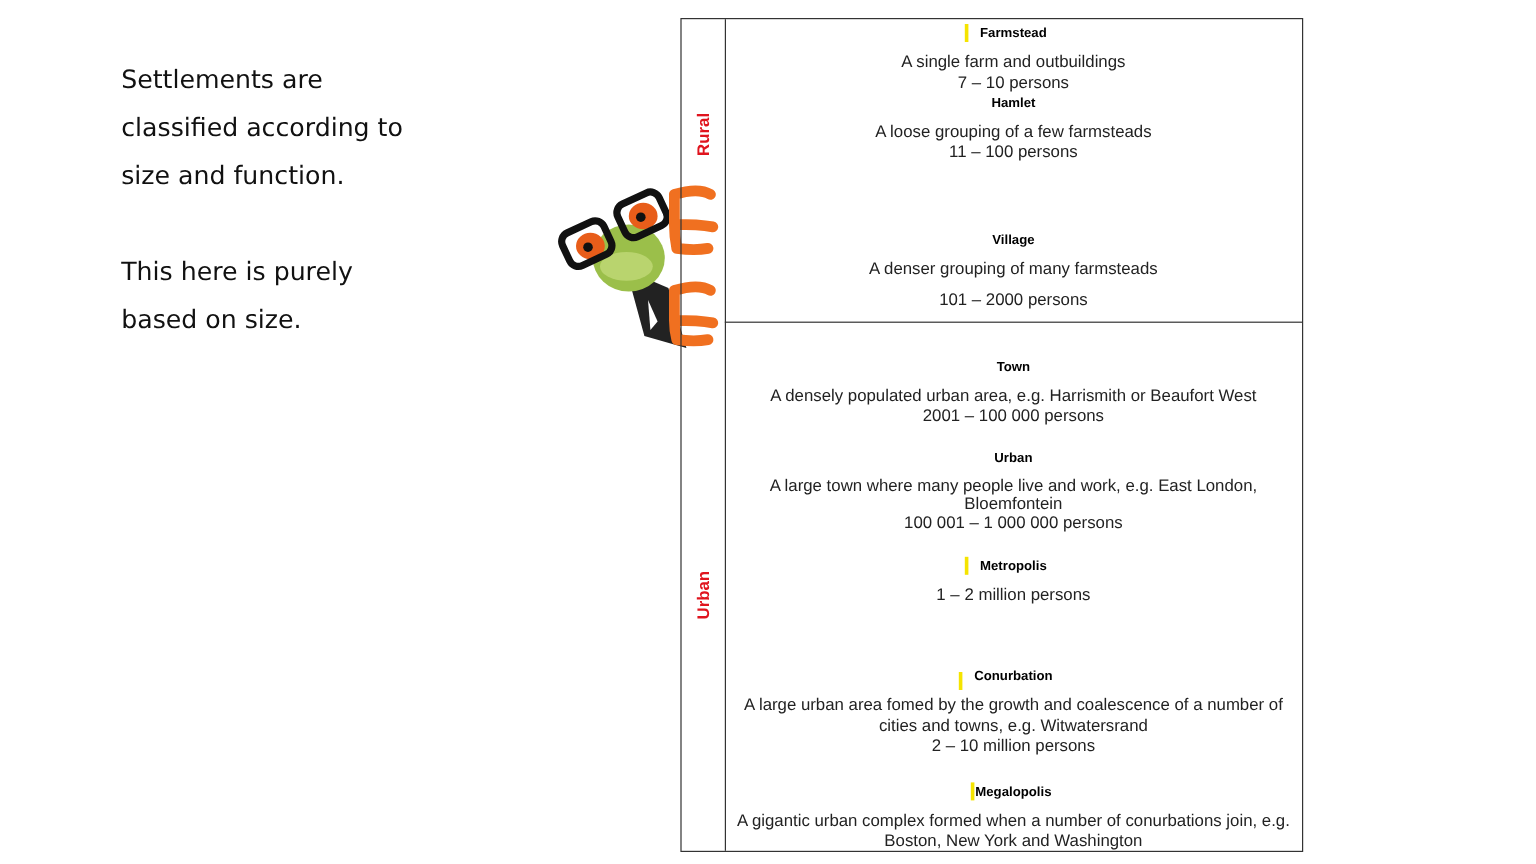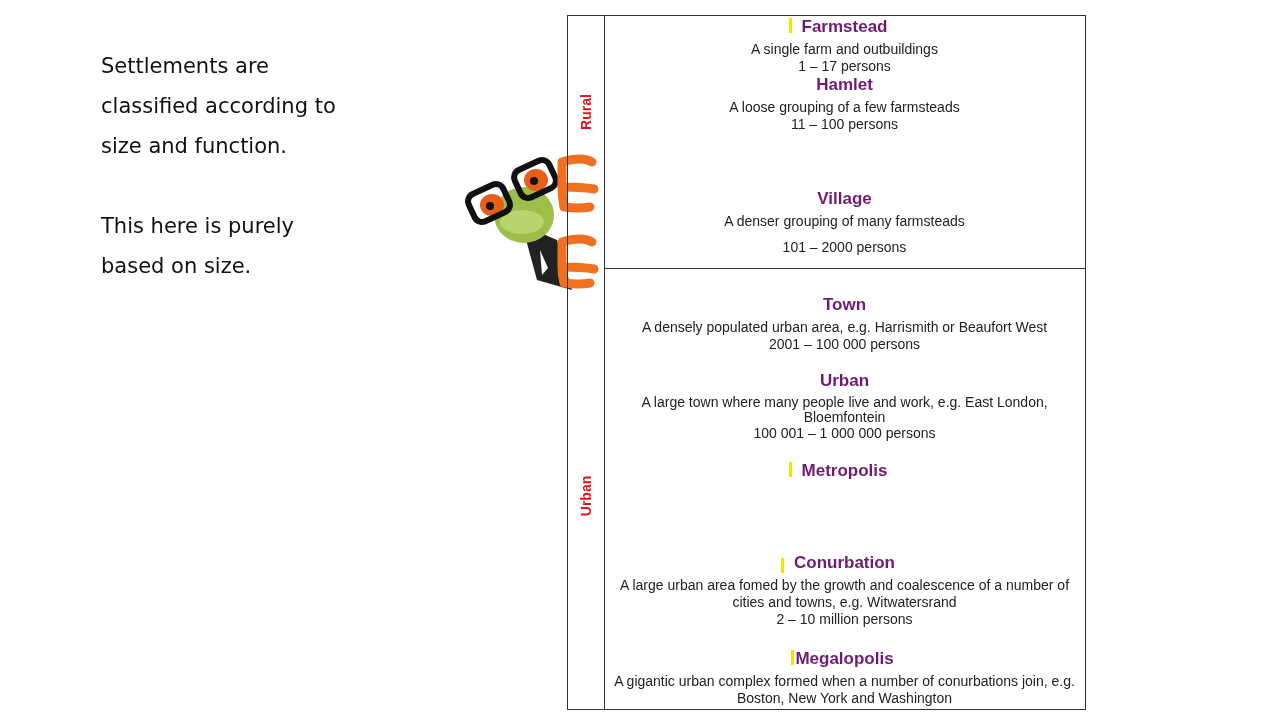--- a/index.html
+++ b/index.html
@@ -4,21 +4,21 @@
 <style>
   html, body { margin:0; padding:0; }
   body { width:1280px; height:720px; background:#ffffff; position:relative; overflow:hidden; font-family:"Liberation Sans", sans-serif; }
   .intro { position:absolute; left:101px; top:46px; width:260px; font-family:"DejaVu Sans", sans-serif; font-size:21px; line-height:40px; color:#111; }
   .intro p { margin:0 0 40px 0; }
   .table { position:absolute; left:567px; top:15px; width:519px; height:695px; border:1.5px solid #333; box-sizing:border-box; }
   .col-div { position:absolute; left:36px; top:0; bottom:0; border-left:1.5px solid #333; }
   .row-div { position:absolute; left:36px; right:0; top:252px; border-top:1.5px solid #333; }
   .side-label { position:absolute; color:#e0141e; font-weight:bold; font-size:14px; transform:rotate(-90deg); transform-origin:center; width:60px; text-align:center; }
   .entry { position:absolute; left:38px; right:2px; text-align:center; color:#222; font-size:14px; line-height:17px; }
-  .entry .title { color:#701a75; font-weight:bold; font-size:17px; margin-bottom:6px; position:relative; display:inline-block; }
+  .entry .title { color:#000000; font-weight:bold; font-size:11px; margin-bottom:6px; position:relative; display:inline-block; }
   .entry .mark { position:absolute; left:-13px; top:0; width:3px; height:15px; background:#f5e400; }
   .frog { position:absolute; left:462px; top:150px; width:140px; height:148px; }
 </style>
 </head>
 <body>
 
 <div class="intro">
   <p>Settlements are classified according to size and function.</p>
   <p>This here is purely based on size.</p>
 </div>
@@ -43,21 +43,21 @@
 <div class="table">
   <div class="col-div"></div>
   <div class="row-div"></div>
 
   <div class="side-label" style="left:-12px; top:88px;">Rural</div>
   <div class="side-label" style="left:-12px; top:472px;">Urban</div>
 
   <div class="entry" style="top:2px;">
     <div class="title"><span class="mark"></span><span>Farmstead</span></div>
     <div>A single farm and outbuildings</div>
-    <div>1 – 17 persons</div>
+    <div>7 – 10 persons</div>
   </div>
 
   <div class="entry" style="top:60px;">
     <div class="title"><span>Hamlet</span></div>
     <div>A loose grouping of a few farmsteads</div>
     <div>11 – 100 persons</div>
   </div>
 
   <div class="entry" style="top:174px;">
     <div class="title"><span>Village</span></div>
@@ -72,20 +72,21 @@
   </div>
 
   <div class="entry" style="top:356px; padding:0 16px;">
     <div class="title"><span>Urban</span></div>
     <div style="line-height:15px;">A large town where many people live and work, e.g. East London, Bloemfontein</div>
     <div>100 001 – 1 000 000 persons</div>
   </div>
 
   <div class="entry" style="top:446px; padding:0 6px;">
     <div class="title"><span class="mark"></span><span>Metropolis</span></div>
+    <div>1 – 2 million persons</div>
   </div>
 
   <div class="entry" style="top:538px;">
     <div class="title"><span class="mark" style="top:4px;"></span><span>Conurbation</span></div>
     <div>A large urban area fomed by the growth and coalescence of a number of cities and towns, e.g. Witwatersrand</div>
     <div>2 – 10 million persons</div>
   </div>
 
   <div class="entry" style="top:634px;">
     <div class="title"><span class="mark" style="left:-4px;"></span><span>Megalopolis</span></div>

